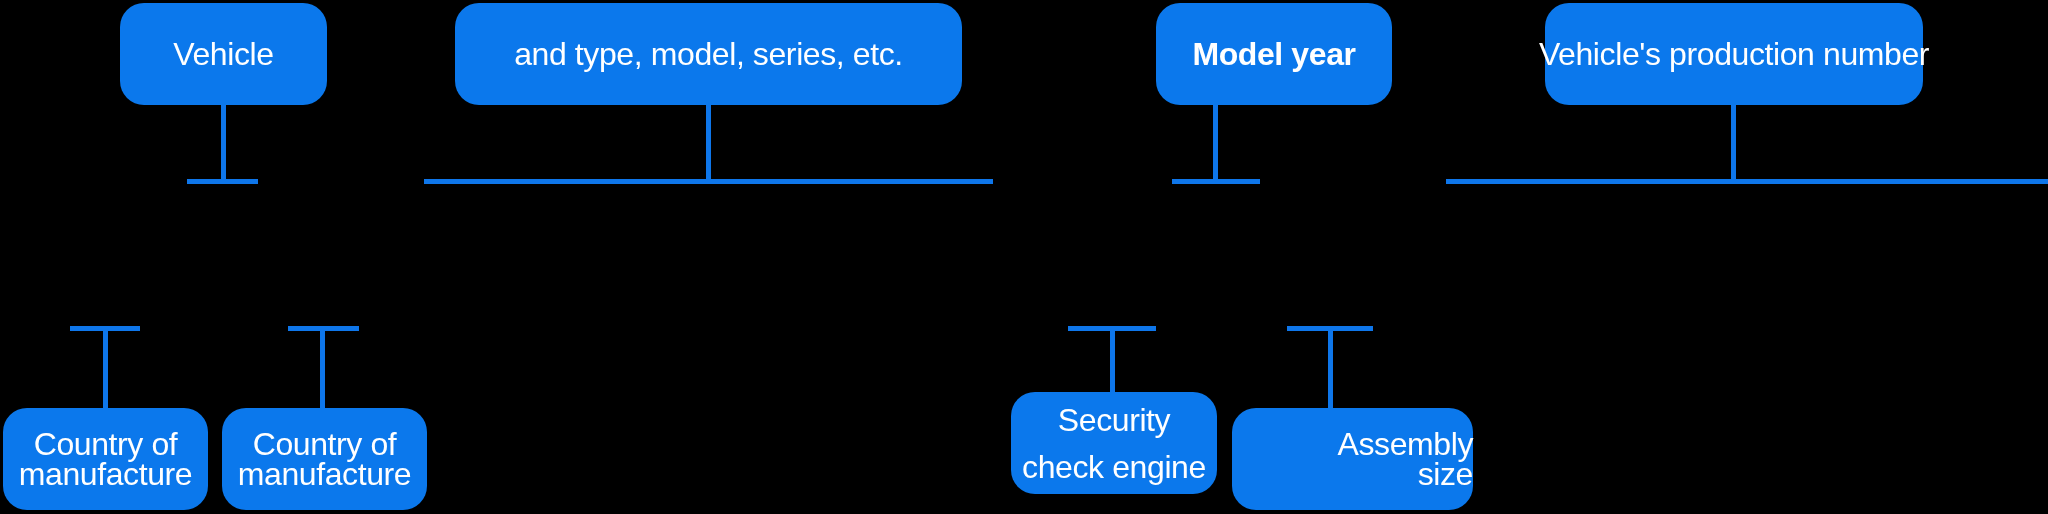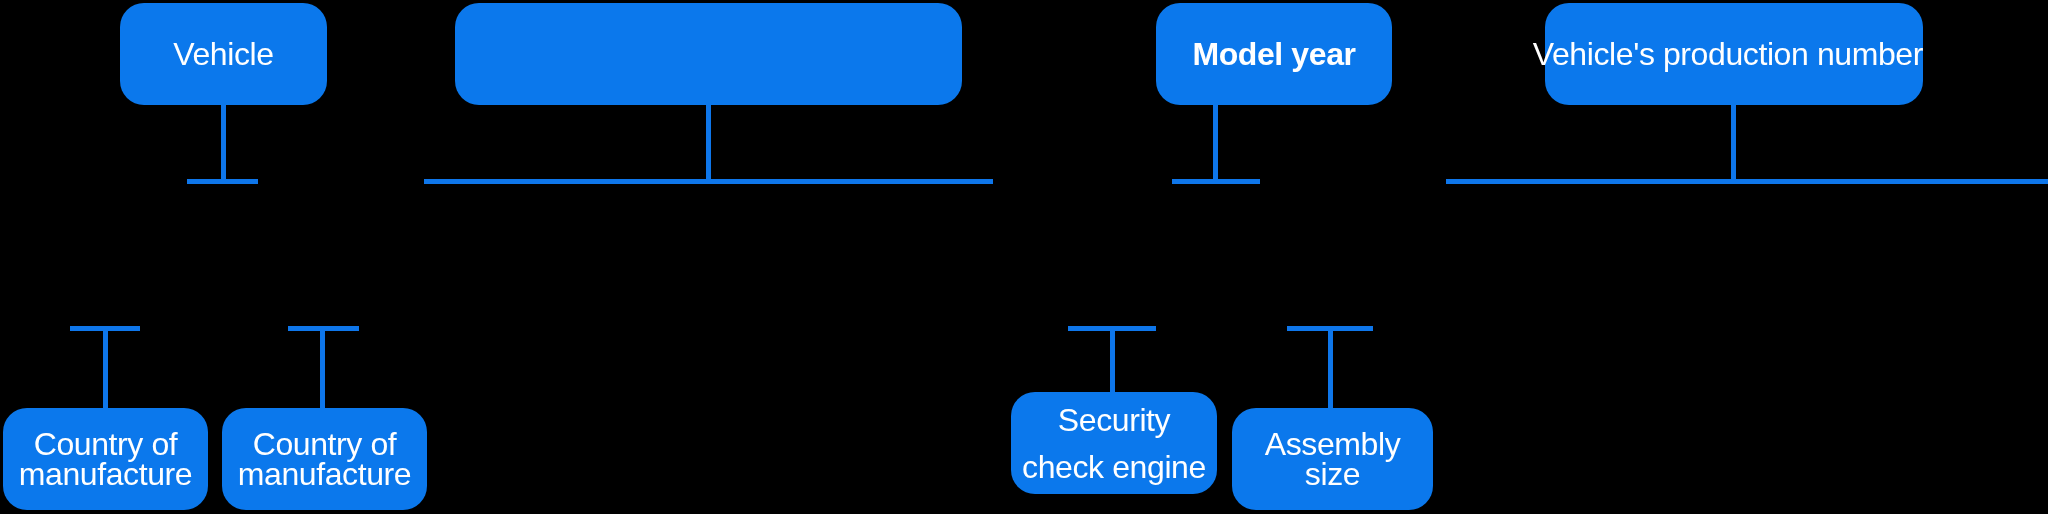--- a/index.html
+++ b/index.html
@@ -49,27 +49,28 @@
 </head>
 <body>
 
 <div class="canvas">
 
   <div class="box" style="left:120px; top:3px; width:207px;">
     <span>Vehicle</span>
   </div>
 
   <div class="box" style="left:455px; top:3px; width:507px;">
+    <span>and type, model, series, etc.</span>
   </div>
 
   <div class="box" style="left:1156px; top:3px; width:236px;font-weight:bold;">
     <span>Model year</span>
   </div>
 
-  <div class="box" style="left:1545px; top:3px; width:378px;align-items:flex-end;">
+  <div class="box" style="left:1545px; top:3px; width:378px;">
     <span>Vehicle's production number</span>
   </div>
 
   <div class="vline" style="left:221px; top:105px; height:79px;"></div>
   <div class="hline" style="left:187px; top:179px; width:71px;"></div>
 
   <div class="vline" style="left:706px; top:105px; height:79px;"></div>
   <div class="hline" style="left:424px; top:179px; width:569px;"></div>
 
   <div class="vline" style="left:1213px; top:105px; height:79px;"></div>
@@ -98,18 +99,18 @@
   <div class="box" style="left:222px; top:408px; width:205px;">
     <span>Country of</span>
     <span>manufacture</span>
   </div>
 
   <div class="box" style="left:1011px; top:392px; width:206px;gap:17px;">
     <span>Security</span>
     <span>check engine</span>
   </div>
 
-  <div class="box" style="left:1232px; top:408px; width:201px;">
+  <div class="box" style="left:1232px; top:408px; width:241px;align-items:flex-end;">
     <span>Assembly</span>
     <span>size</span>
   </div>
 
 </div>
 
 </body></html>

